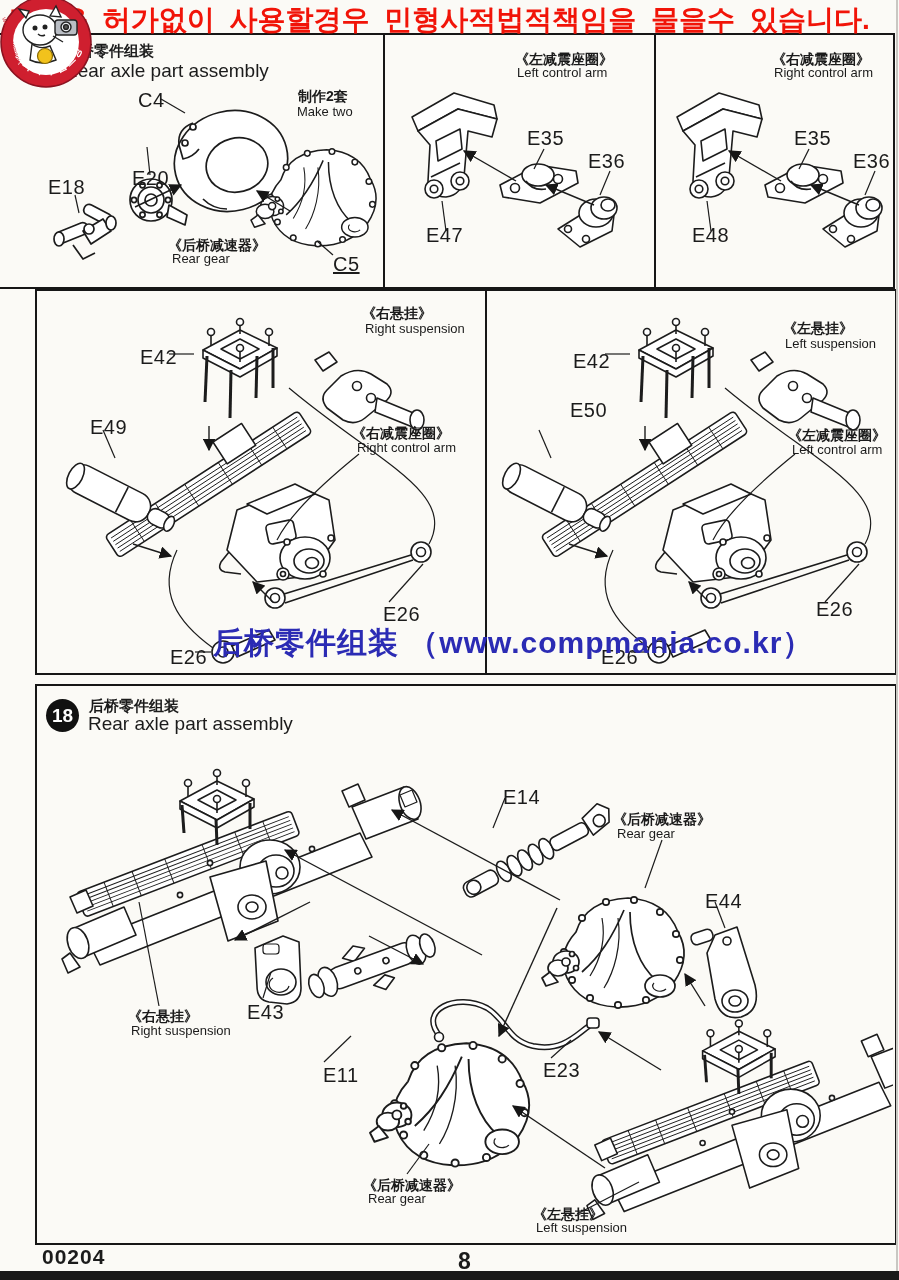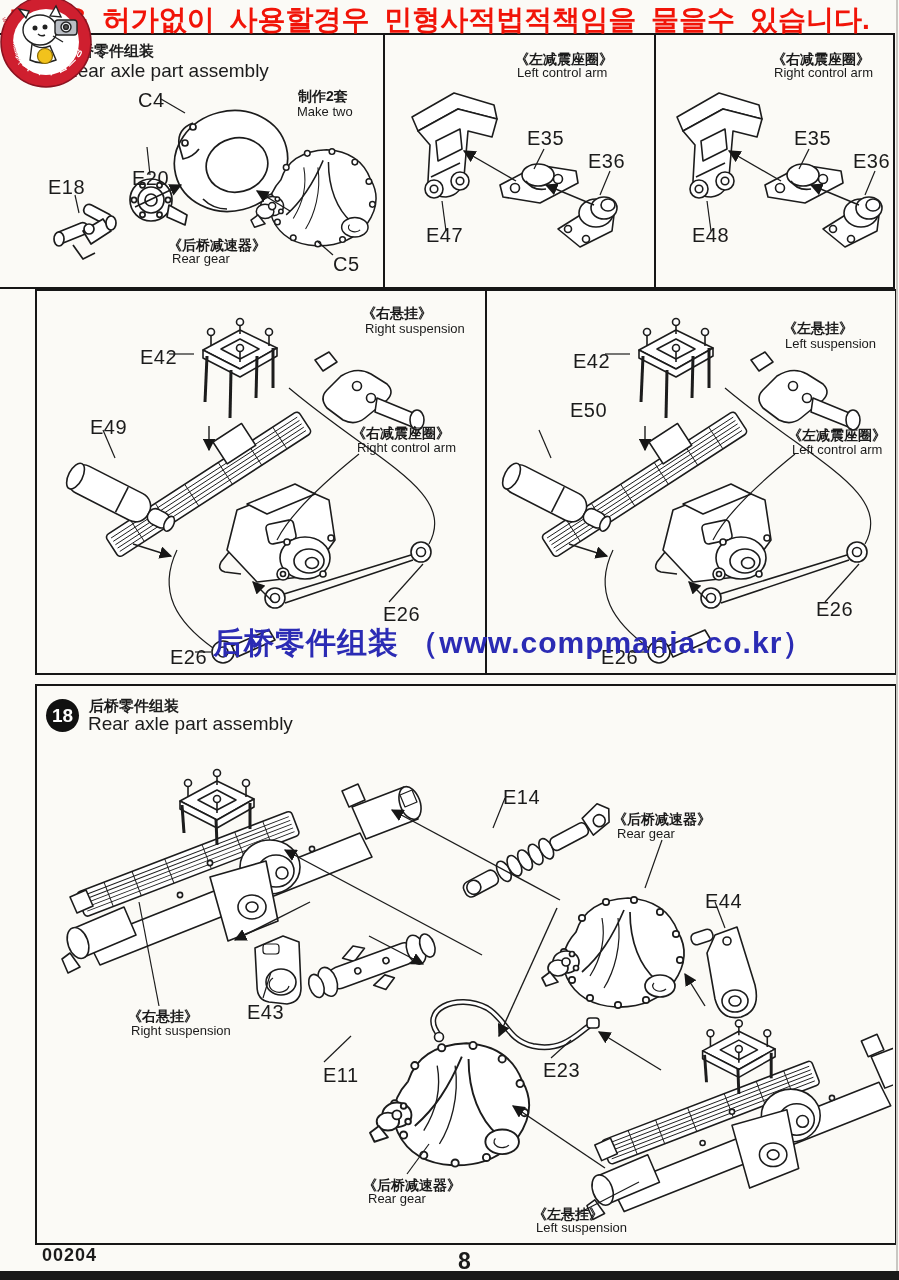--- a/index.html
+++ b/index.html
@@ -14,21 +14,21 @@
   .cnt{font-weight:bold;font-size:15px;}
   .en{font-size:13px;}
   .ent{font-size:19px;}
   .part{font-size:20px;letter-spacing:0.5px;}
   .lbl{position:absolute;white-space:nowrap;z-index:3;}
   svg.panel{position:absolute;z-index:1;}
   .watermark{top:623px;left:213px;font-size:30px;font-weight:bold;color:#2b2bb4;z-index:4;letter-spacing:1px;}
   .stepcircle{position:absolute;left:46px;top:699px;width:33px;height:33px;border-radius:50%;
               background:#111;color:#fff;font-weight:bold;font-size:19px;display:flex;
               align-items:center;justify-content:center;z-index:3;}
-  .kit{font-size:18px;font-weight:bold;letter-spacing:1px;}
+  .kit{font-size:21px;font-weight:bold;letter-spacing:1px;}
   .pagenum{font-size:23px;font-weight:bold;}
   .bottombar{position:absolute;left:0;top:1271px;width:899px;height:9px;background:#191919;}
   .edgeline{position:absolute;left:896px;top:0;width:2px;height:1280px;background:#c9c7c2;}
   .logo{position:absolute;left:-2px;top:-4px;z-index:10;}
 </style>
 </head>
 <body>
 
 <svg width="0" height="0" style="position:absolute" aria-hidden="true">
 <defs>
@@ -263,21 +263,21 @@
 
 <div class="lbl cnt" style="left:64px;top:42px;">后桥零件组装</div>
 <div class="lbl ent" style="left:64px;top:60px;">Rear axle part assembly</div>
 <div class="lbl part" style="left:138px;top:89px;">C4</div>
 <div class="lbl part" style="left:132px;top:129px;margin-top:38px;">E20</div>
 <div class="lbl part" style="left:48px;top:176px;">E18</div>
 <div class="lbl cnb" style="left:282px;top:88px;margin-left:16px;">制作2套</div>
 <div class="lbl en" style="left:297px;top:104px;">Make two</div>
 <div class="lbl cnb" style="left:168px;top:237px;">《后桥减速器》</div>
 <div class="lbl en" style="left:172px;top:251px;">Rear gear</div>
-<div class="lbl part" style="left:333px;top:253px;">C5</div>
+<div class="lbl part" style="left:333px;top:253px;text-decoration:underline;">C5</div>
 
 <svg class="panel" style="left:35px;top:85px;" width="348" height="200" viewBox="0 0 348 200">
   <g stroke="#1c1c1c" stroke-width="1.7" fill="#fff" stroke-linejoin="round">
     <g transform="translate(138,18)">
       <ellipse cx="58" cy="58" rx="57" ry="50" transform="rotate(-14 58 58)"></ellipse>
       <ellipse cx="64" cy="62" rx="31" ry="27" transform="rotate(-14 64 62)"></ellipse>
       <path d="M20,20 q-16,6 -14,22 l4,14 q10,-2 16,-10" fill="none"></path>
       <circle cx="12" cy="40" r="3"></circle>
         <circle cx="20" cy="24" r="3"></circle>
       <path d="M30,96 q10,10 24,10" fill="none"></path>

